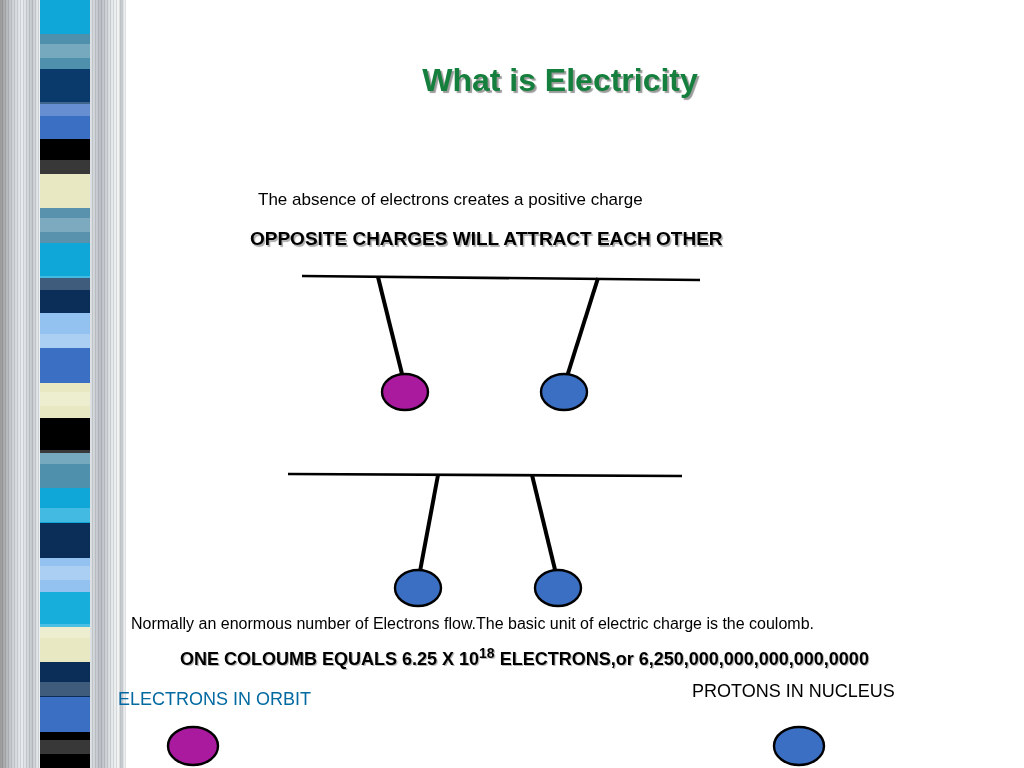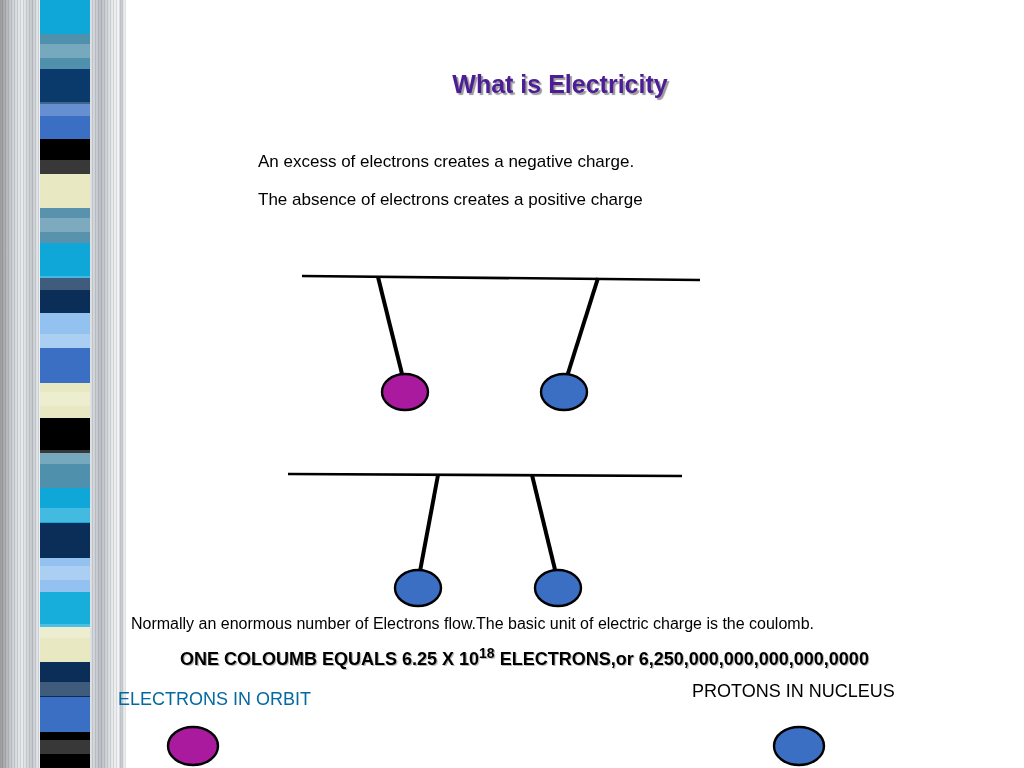--- a/index.html
+++ b/index.html
@@ -80,26 +80,26 @@
     left: 120px; top: 0;
     width: 6px; height: 768px;
     background: linear-gradient(to right, rgba(150,158,166,0.65), rgba(255,255,255,0));
     pointer-events: none;
   }
 
   
   #title {
     position: absolute;
     left: 150px;
-    top: 70px;
+    top: 62px;
     width: 820px;
     text-align: center;
-    font-size: 25px;
+    font-size: 32px;
     font-weight: bold;
-    color: #4c1d95;
+    color: #15803d;
     letter-spacing: 0px;
     text-shadow: 2px 2px 1px rgba(120,120,120,0.75);
     white-space: nowrap;
   }
   .body-line {
     position: absolute;
     font-size: 17px;
     color: #000000;
     white-space: nowrap;
   }
@@ -198,23 +198,23 @@
         <div class="strip-band" style="top: 732.091px; height: 36.9091px; background: rgb(0, 0, 0);"></div>
       </div>
     <div id="strip-gloss"></div>
     <div class="strip-metal" id="metal-left"></div>
     <div class="strip-metal" id="metal-right"></div>
     <div id="strip-edge"></div>
   </div>
 
   <div id="title">What is Electricity</div>
 
-  <div class="body-line" id="line-excess">An excess of electrons creates a negative charge.</div>
   <div class="body-line" id="line-absence">The absence of electrons creates a positive charge</div>
 
+  <div class="head-line" id="head-attract">OPPOSITE CHARGES WILL ATTRACT EACH OTHER</div>
 
   <svg class="diagram" id="diagram-attract" viewBox="0 0 440 160">
     <line id="attract-bar" x1="22" y1="14" x2="420" y2="18" stroke="#000000" stroke-width="2.6"></line>
     <line id="attract-string-1" x1="98" y1="15" x2="125" y2="124" stroke="#000000" stroke-width="4"></line>
     <line id="attract-string-2" x1="318" y1="16" x2="284" y2="124" stroke="#000000" stroke-width="4"></line>
     <ellipse id="attract-ball-1" cx="125" cy="130" rx="23" ry="18" fill="#AA1A9E" stroke="#000000" stroke-width="2.4"></ellipse>
     <ellipse id="attract-ball-2" cx="284" cy="130" rx="23" ry="18" fill="#3B6FC4" stroke="#000000" stroke-width="2.4"></ellipse>
   </svg>
 
 

